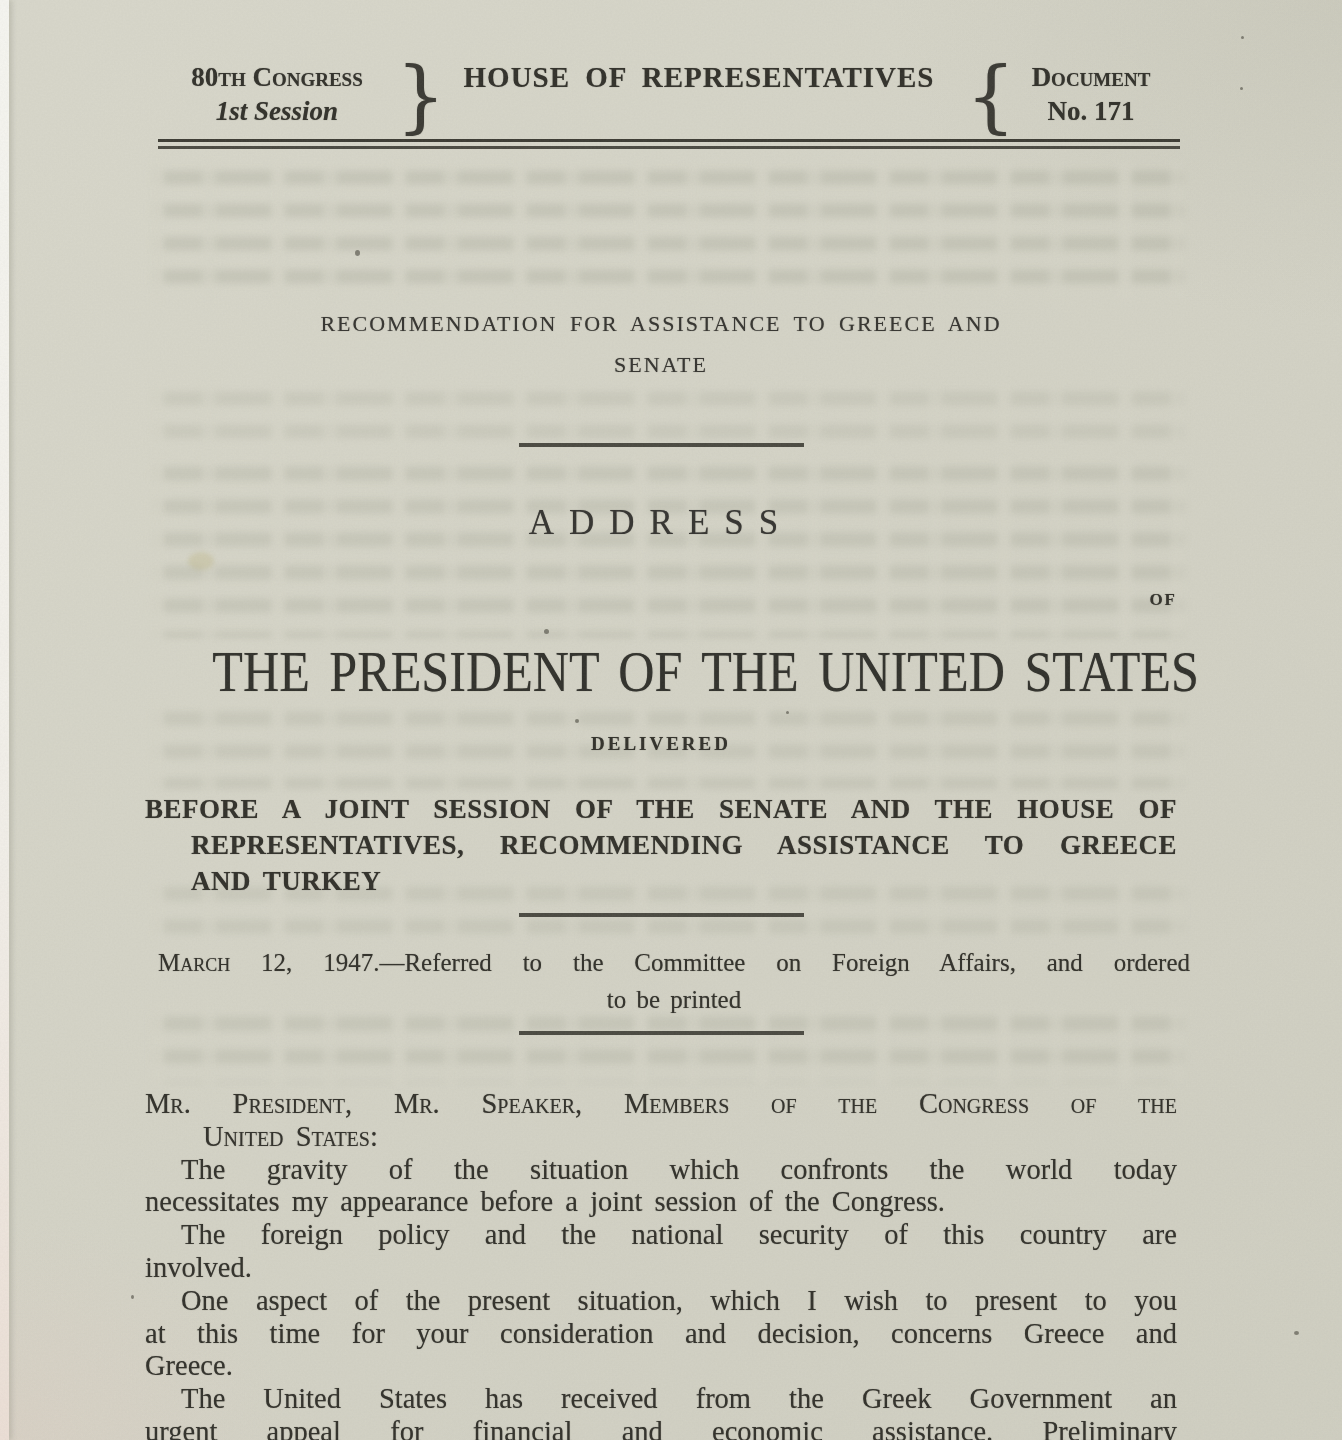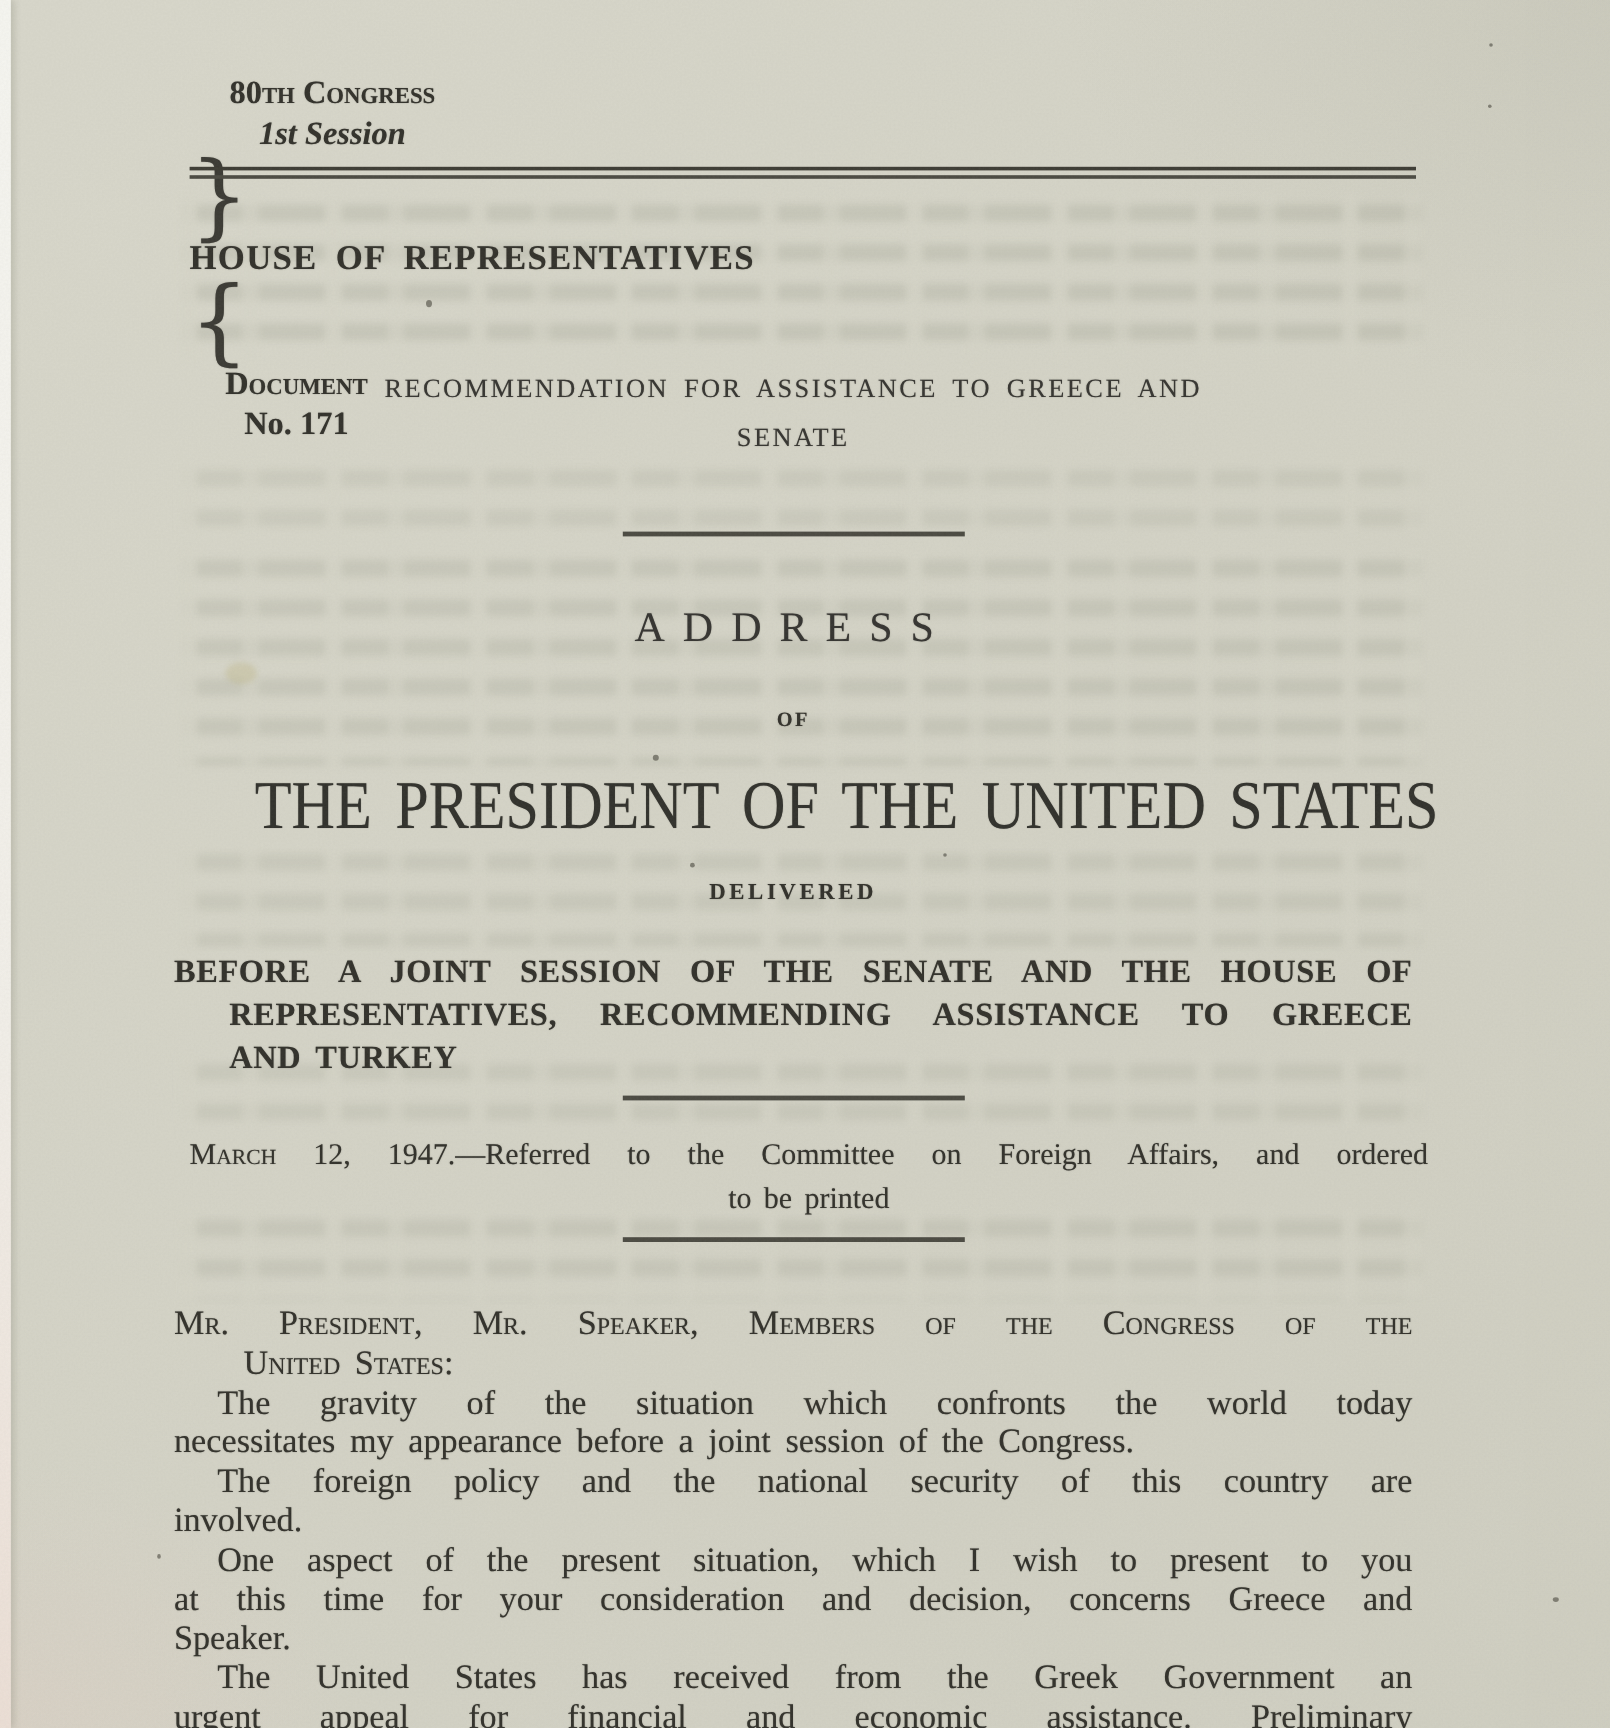--- a/index.html
+++ b/index.html
@@ -33,21 +33,21 @@
   .g1{top:162px;height:138px;opacity:.55;}
   .g2{top:383px;height:60px;opacity:.38;}
   .g3{top:458px;height:180px;opacity:.5;}
   .g4{top:703px;height:86px;opacity:.42;}
   .g5{top:878px;height:60px;opacity:.4;}
   .g6{top:1008px;height:76px;opacity:.45;}
   .speck{position:absolute;border-radius:50%;background:rgba(58,57,47,0.55);}
   .stain{position:absolute;left:188px;top:552px;width:26px;height:18px;border-radius:50%;
     background:rgba(186,176,120,0.30);filter:blur(2px);}
   
-  .ink{text-shadow:0 0 1px rgba(49,48,42,0.5);flex-direction:column;}
+  .ink{text-shadow:0 0 1px rgba(49,48,42,0.5);}
   .sc{font-variant:small-caps;}
   .masthead{
     position:absolute;left:158px;top:60px;width:1022px;
     display:flex;align-items:flex-start;
   }
   .mh-cell{line-height:34px;font-size:27px;font-weight:bold;text-align:center;}
   .mh-left{width:238px;}
   .mh-session{font-style:italic;}
   .brace{
     font-family:"DejaVu Serif",serif;font-size:78px;font-weight:400;
@@ -63,21 +63,21 @@
   .doc-title{
     position:absolute;left:145px;top:303px;width:1032px;text-align:center;
     font-size:22px;line-height:41px;letter-spacing:2px;word-spacing:5px;color:#353430;
   }
   .rule-short{position:absolute;left:519px;width:285px;height:3.5px;background:#4a4941;}
   .r1{top:443px;}
   .r2{top:913px;}
   .r3{top:1031px;}
   .address{position:absolute;left:145px;top:503px;width:1032px;text-align:center;
     font-size:35px;letter-spacing:15px;color:#343330;}
-  .of{position:absolute;left:145px;top:590px;width:1032px;text-align:center;
+  .of{position:absolute;left:145px;top:590px;width:1032px;text-align:right;
     font-size:17px;font-weight:bold;letter-spacing:2px;}
   .president{position:absolute;left:145px;top:641px;width:1032px;text-align:center;
     font-size:57px;line-height:62px;white-space:nowrap;}
   .president span{display:inline-block;transform:scaleX(0.88);transform-origin:center;
     word-spacing:8px;letter-spacing:0px;color:#30302b;}
   .delivered{position:absolute;left:145px;top:733px;width:1032px;text-align:center;
     font-size:19px;font-weight:bold;letter-spacing:3px;}
   .before{position:absolute;left:145px;top:791px;width:1032px;
     font-size:27px;font-weight:bold;line-height:36px;word-spacing:5px;letter-spacing:.5px;}
   .ind2{padding-left:46px;}
@@ -161,21 +161,21 @@
 
   <div class="bodytext ink">
     <div class="sc jline">Mr. President, Mr. Speaker, Members of the Congress of the</div>
     <div class="sc salut2">United States:</div>
     <div class="ind jline">The gravity of the situation which confronts the world today</div>
     <div>necessitates my appearance before a joint session of the Congress.</div>
     <div class="ind jline">The foreign policy and the national security of this country are</div>
     <div>involved.</div>
     <div class="ind jline">One aspect of the present situation, which I wish to present to you</div>
     <div class="jline">at this time for your consideration and decision, concerns Greece and</div>
-    <div>Speaker.</div>
+    <div>Greece.</div>
     <div class="ind jline">The United States has received from the Greek Government an</div>
     <div class="jline">urgent appeal for financial and economic assistance.  Preliminary</div>
   </div>
 
   <svg class="grain" width="1342" height="1440">
     <filter id="paperGrain">
       <feTurbulence type="fractalNoise" baseFrequency="0.55" numOctaves="2" seed="7" stitchTiles="stitch"></feTurbulence>
       <feColorMatrix type="matrix" values="0 0 0 0 0.35  0 0 0 0 0.35  0 0 0 0 0.30  0 0 0 0.16 0"></feColorMatrix>
     </filter>
     <rect width="1342" height="1440" filter="url(#paperGrain)"></rect>

